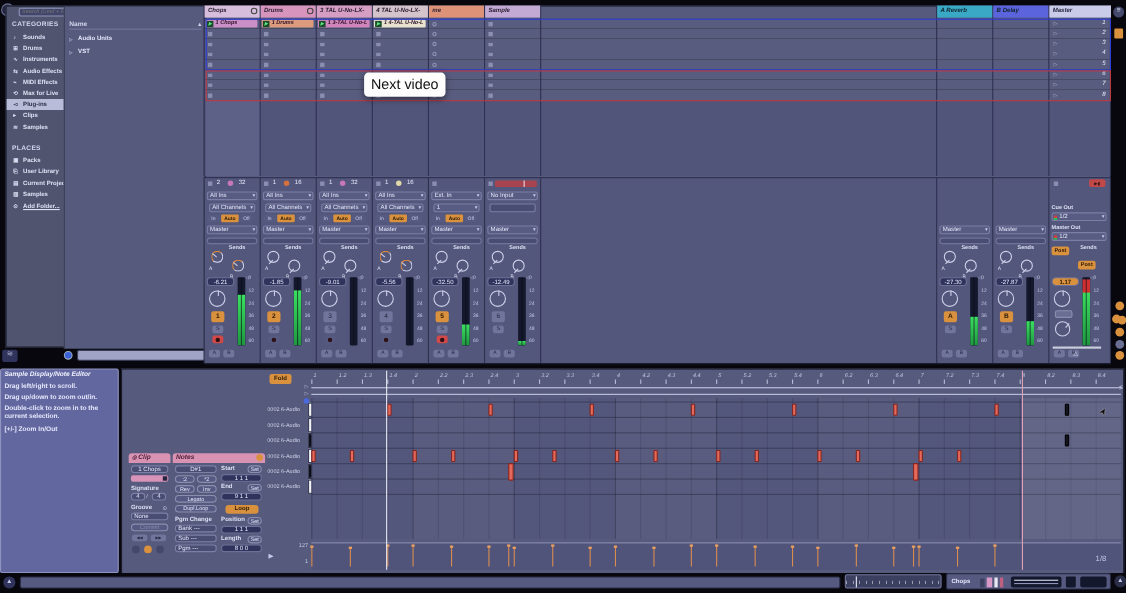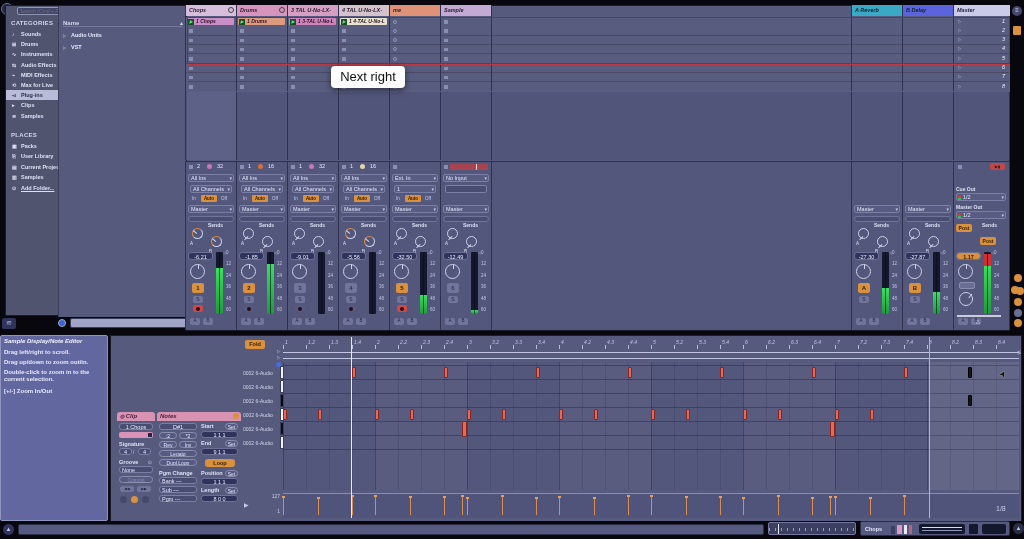--- a/index.html
+++ b/index.html
@@ -583,21 +583,21 @@
       <div class="abs" style="left: 994px; top: 261.4px; font-size: 4.5px; color: rgb(194, 198, 228);">12</div>
       <div class="abs" style="left: 994px; top: 272.8px; font-size: 4.5px; color: rgb(194, 198, 228);">24</div>
       <div class="abs" style="left: 994px; top: 284.2px; font-size: 4.5px; color: rgb(194, 198, 228);">36</div>
       <div class="abs" style="left: 994px; top: 295.6px; font-size: 4.5px; color: rgb(194, 198, 228);">48</div>
       <div class="abs" style="left: 994px; top: 307px; font-size: 4.5px; color: rgb(194, 198, 228);">60</div>
       <div class="abs" style="left: 991px; top: 250px; font-size: 4px; color: rgb(194, 198, 228); pointer-events: auto;">◁</div>
       <div class="abs" style="left: 957px; top: 315px; width: 44px; height: 2px; background: rgb(200, 204, 220); pointer-events: auto;"></div>
       <div class="abs" style="left: 976px; top: 318px; font-size: 5px; color: rgb(228, 232, 252); pointer-events: auto;">△</div>
     </div>
 
-  <div class="abs tooltip" style="left:331px;top:66px;width:74px;height:22px;z-index:60;">Next right</div>
+  <div class="abs tooltip" style="left:331px;top:66px;width:74px;height:22px;z-index:60;">Next video</div>
 
   <div class="abs" style="left:1012px;top:6px;width:10px;height:10px;border-radius:50%;background:#44486a;color:#d6daf0;font-size:6px;line-height:9px;text-align:center;">≡</div>
   <div class="abs" style="left:1013px;top:26px;width:8px;height:9px;background:#d9913e;border-radius:1px;"></div>
   <div class="abs" style="left:1014px;top:274px;width:8px;height:8px;border-radius:50%;background:#d9913e;"></div>
   <div class="abs" style="left:1011px;top:286px;width:8px;height:8px;border-radius:50%;background:#d9913e;"></div>
   <div class="abs" style="left:1016px;top:287px;width:8px;height:8px;border-radius:50%;background:#d9913e;"></div>
   <div class="abs" style="left:1014px;top:298px;width:8px;height:8px;border-radius:50%;background:#d9913e;"></div>
   <div class="abs" style="left:1014px;top:309px;width:8px;height:8px;border-radius:50%;background:#6a6e92;"></div>
   <div class="abs" style="left:1014px;top:319px;width:8px;height:8px;border-radius:50%;background:#d9913e;"></div>
 

